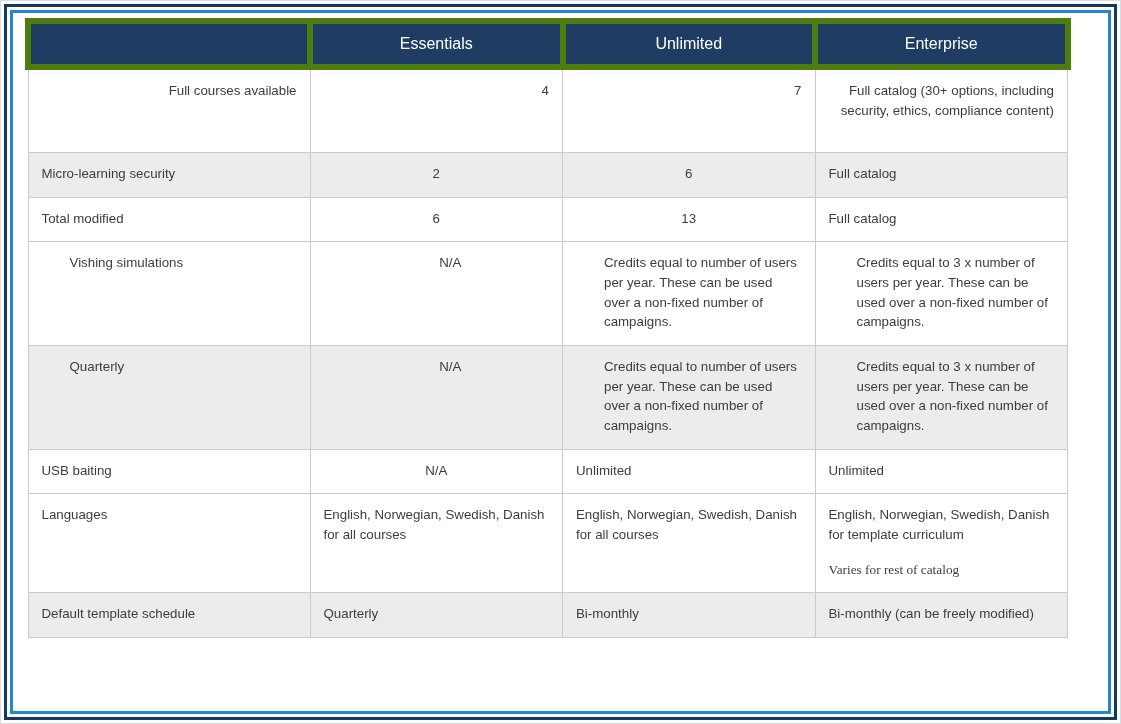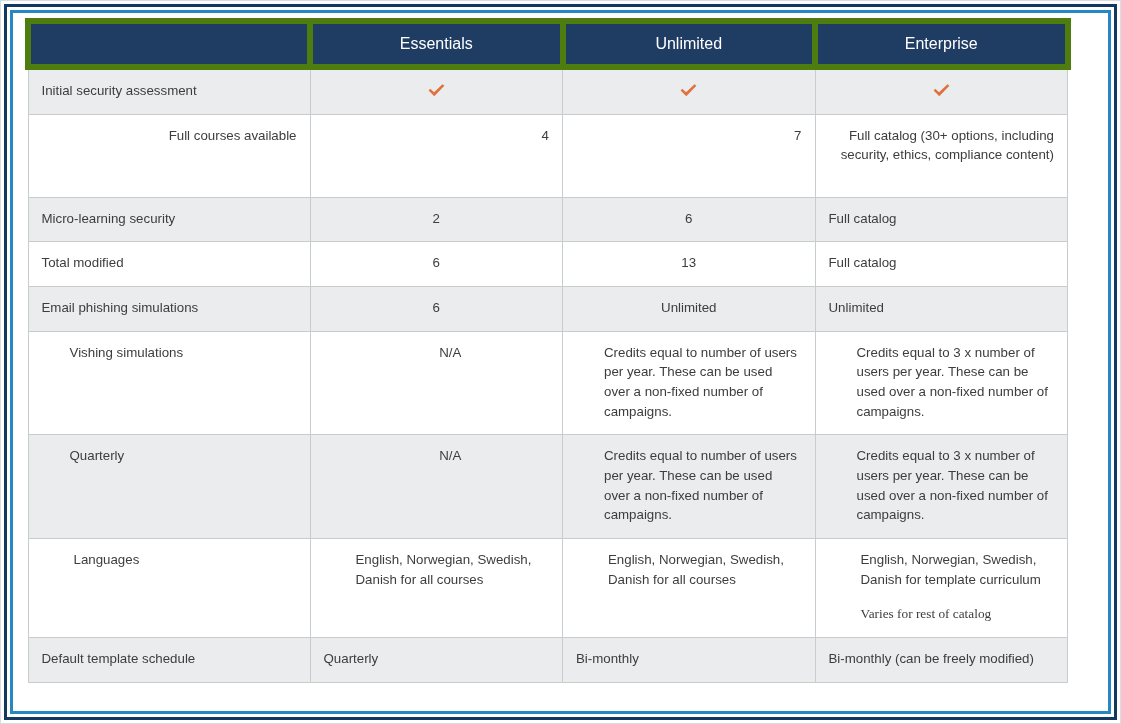--- a/index.html
+++ b/index.html
@@ -88,21 +88,21 @@
   }
 
   td.cell-label { text-align: left; }
   td.cell-center { text-align: center; }
   td.cell-left { text-align: left; }
 
   
   .rowpad-sm  { min-height: 18px; }
   .rowpad-md  { min-height: 58px; text-align: right; }
   .rowpad-lg  { min-height: 72px; margin-left: 28px; }
-  .rowpad-xl  { min-height: 68px; margin-left: 32px; }
+  .rowpad-xl  { min-height: 68px; }
 
   .check-icon {
     display: inline-block;
     width: 19px;
     height: 15px;
     vertical-align: middle;
     position: relative;
     top: -1px;
   }
   .check-icon svg { display: block; }
@@ -130,42 +130,20 @@
   </colgroup>
   <thead>
     <tr>
       <th class="th-blank"></th>
       <th>Essentials</th>
       <th>Unlimited</th>
       <th>Enterprise</th>
     </tr>
   </thead>
   <tbody id="table-body">
-      <tr class="shaded">
-        <td class="cell-label">
-          <div class="rowpad-sm">
-            <p class="para">Initial security assessment</p>
-          </div>
-        </td>
-        <td class="cell-center">
-          <div class="rowpad-sm"><span class="check-icon"><svg viewBox="0 0 20 16" width="19" height="15" xmlns="http://www.w3.org/2000/svg">
-                <path d="M1.6 7.9 L3.3 6.0 L7.4 9.9 L16.4 1.2 L18.4 3.0 L7.6 14.0 Z" fill="#e0703c"></path>
-              </svg></span></div>
-        </td>
-        <td class="cell-center">
-          <div class="rowpad-sm"><span class="check-icon"><svg viewBox="0 0 20 16" width="19" height="15" xmlns="http://www.w3.org/2000/svg">
-                <path d="M1.6 7.9 L3.3 6.0 L7.4 9.9 L16.4 1.2 L18.4 3.0 L7.6 14.0 Z" fill="#e0703c"></path>
-              </svg></span></div>
-        </td>
-        <td class="cell-center">
-          <div class="rowpad-sm"><span class="check-icon"><svg viewBox="0 0 20 16" width="19" height="15" xmlns="http://www.w3.org/2000/svg">
-                <path d="M1.6 7.9 L3.3 6.0 L7.4 9.9 L16.4 1.2 L18.4 3.0 L7.6 14.0 Z" fill="#e0703c"></path>
-              </svg></span></div>
-        </td>
-      </tr>
       <tr>
         <td class="cell-label">
           <div class="rowpad-md">
             <p class="para">Full courses available</p>
           </div>
         </td>
         <td class="cell-center">
           <div class="rowpad-md">
             <p class="para">4</p>
           </div>
@@ -218,83 +196,83 @@
           <div class="rowpad-sm">
             <p class="para">13</p>
           </div>
         </td>
         <td class="cell-left">
           <div class="rowpad-sm">
             <p class="para">Full catalog</p>
           </div>
         </td>
       </tr>
+      <tr>
+        <td class="cell-label">
+          <div class="rowpad-lg">
+            <p class="para">Vishing simulations</p>
+          </div>
+        </td>
+        <td class="cell-center">
+          <div class="rowpad-lg">
+            <p class="para">N/A</p>
+          </div>
+        </td>
+        <td class="cell-left">
+          <div class="rowpad-lg">
+            <p class="para">Credits equal to number of users per year. These can be used over a non-fixed number of campaigns.</p>
+          </div>
+        </td>
+        <td class="cell-left">
+          <div class="rowpad-lg">
+            <p class="para">Credits equal to 3 x number of users per year. These can be used over a non-fixed number of campaigns.</p>
+          </div>
+        </td>
+      </tr>
       <tr class="shaded">
         <td class="cell-label">
-          <div class="rowpad-sm">
-            <p class="para">Email phishing simulations</p>
-          </div>
-        </td>
-        <td class="cell-center">
-          <div class="rowpad-sm">
-            <p class="para">6</p>
-          </div>
-        </td>
-        <td class="cell-center">
+          <div class="rowpad-lg">
+            <p class="para">Quarterly</p>
+          </div>
+        </td>
+        <td class="cell-center">
+          <div class="rowpad-lg">
+            <p class="para">N/A</p>
+          </div>
+        </td>
+        <td class="cell-left">
+          <div class="rowpad-lg">
+            <p class="para">Credits equal to number of users per year. These can be used over a non-fixed number of campaigns.</p>
+          </div>
+        </td>
+        <td class="cell-left">
+          <div class="rowpad-lg">
+            <p class="para">Credits equal to 3 x number of users per year. These can be used over a non-fixed number of campaigns.</p>
+          </div>
+        </td>
+      </tr>
+      <tr>
+        <td class="cell-label">
+          <div class="rowpad-sm">
+            <p class="para">USB baiting</p>
+          </div>
+        </td>
+        <td class="cell-center">
+          <div class="rowpad-sm">
+            <p class="para">N/A</p>
+          </div>
+        </td>
+        <td class="cell-left">
           <div class="rowpad-sm">
             <p class="para">Unlimited</p>
           </div>
         </td>
         <td class="cell-left">
           <div class="rowpad-sm">
             <p class="para">Unlimited</p>
-          </div>
-        </td>
-      </tr>
-      <tr>
-        <td class="cell-label">
-          <div class="rowpad-lg">
-            <p class="para">Vishing simulations</p>
-          </div>
-        </td>
-        <td class="cell-center">
-          <div class="rowpad-lg">
-            <p class="para">N/A</p>
-          </div>
-        </td>
-        <td class="cell-left">
-          <div class="rowpad-lg">
-            <p class="para">Credits equal to number of users per year. These can be used over a non-fixed number of campaigns.</p>
-          </div>
-        </td>
-        <td class="cell-left">
-          <div class="rowpad-lg">
-            <p class="para">Credits equal to 3 x number of users per year. These can be used over a non-fixed number of campaigns.</p>
-          </div>
-        </td>
-      </tr>
-      <tr class="shaded">
-        <td class="cell-label">
-          <div class="rowpad-lg">
-            <p class="para">Quarterly</p>
-          </div>
-        </td>
-        <td class="cell-center">
-          <div class="rowpad-lg">
-            <p class="para">N/A</p>
-          </div>
-        </td>
-        <td class="cell-left">
-          <div class="rowpad-lg">
-            <p class="para">Credits equal to number of users per year. These can be used over a non-fixed number of campaigns.</p>
-          </div>
-        </td>
-        <td class="cell-left">
-          <div class="rowpad-lg">
-            <p class="para">Credits equal to 3 x number of users per year. These can be used over a non-fixed number of campaigns.</p>
           </div>
         </td>
       </tr>
       <tr>
         <td class="cell-label">
           <div class="rowpad-xl">
             <p class="para">Languages</p>
           </div>
         </td>
         <td class="cell-left">

